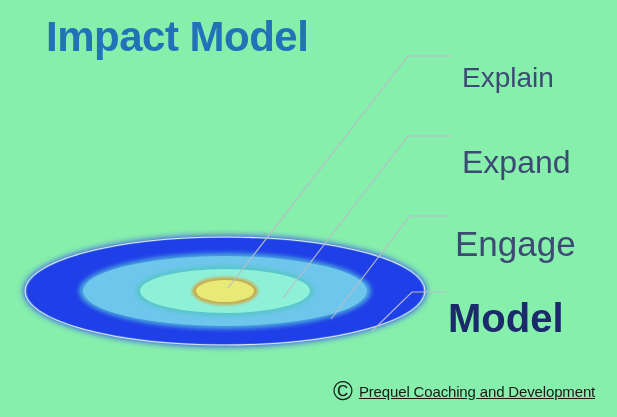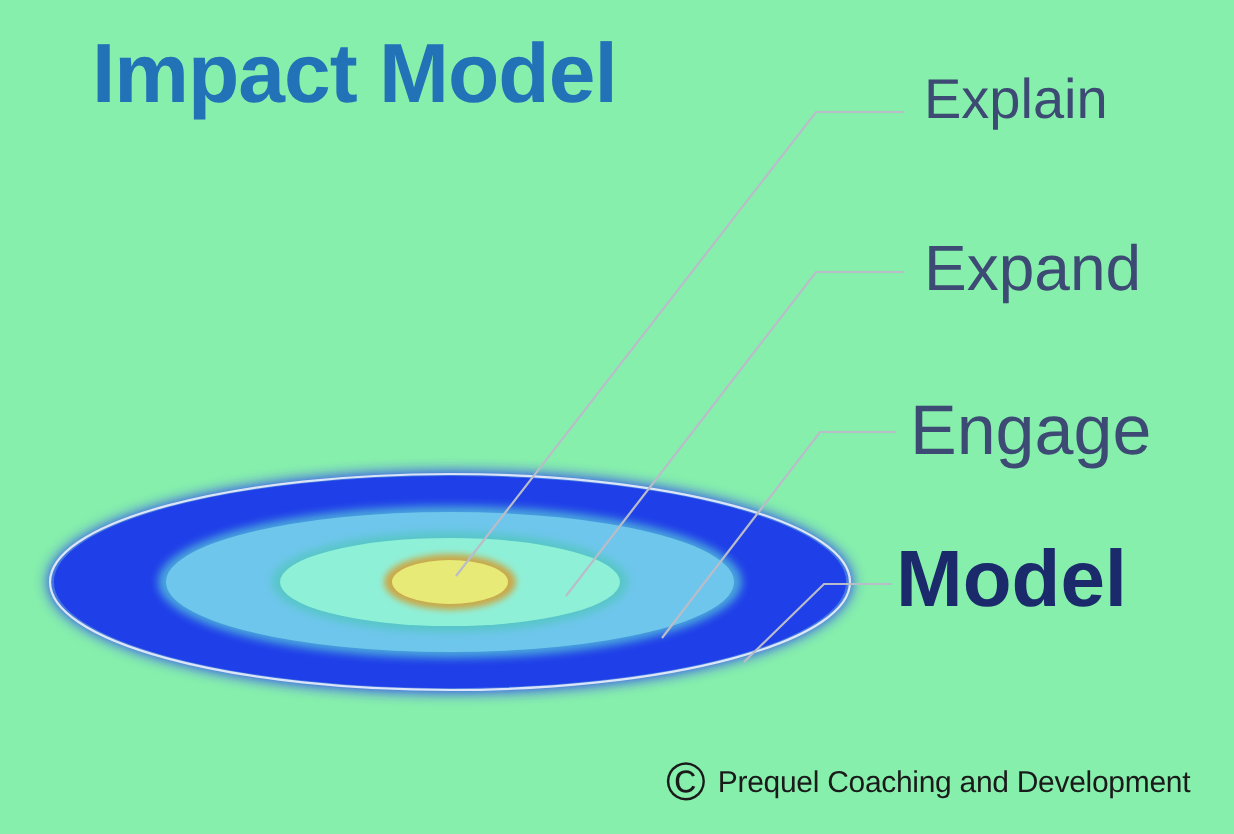--- a/index.html
+++ b/index.html
@@ -40,20 +40,21 @@
     width: 617px;
     height: 417px;
   }
 
   
   .stage-label {
     position: absolute;
     white-space: nowrap;
     color: #3d4a73;
     line-height: 1;
+    margin-top: 28px;
   }
   #label-explain {
     left: 462px;
     top: 36px;
     font-size: 28px;
   }
   #label-expand {
     left: 462px;
     top: 118px;
     font-size: 32px;
@@ -84,20 +85,21 @@
   #copyright-icon {
     font-size: 27px;
     line-height: 1;
     color: #1a1a1a;
   }
   #footer-text {
     font-size: 15px;
     letter-spacing: -0.15px;
     white-space: nowrap;
     color: #1a1a1a;
+    text-decoration: underline;
   }
 </style>
 </head>
 <body>
 
 <div id="stage">
 
   <div id="page-title">Impact Model</div>
 
   <svg id="diagram-svg" viewBox="0 0 617 417" xmlns="http://www.w3.org/2000/svg">

